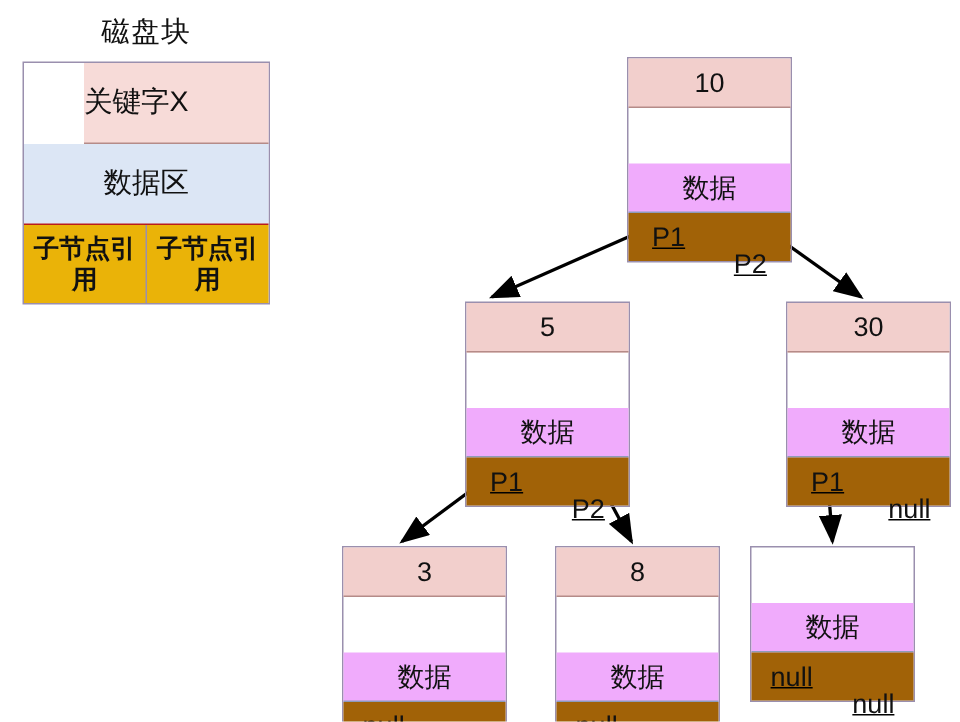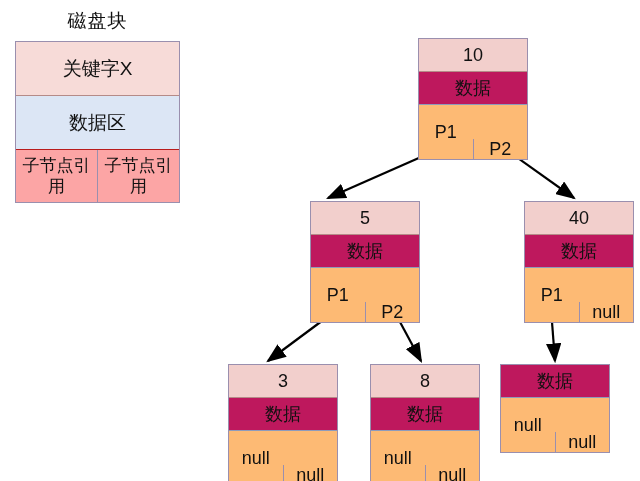--- a/index.html
+++ b/index.html
@@ -44,37 +44,38 @@
     top: 41px;
     width: 165px;
     box-sizing: border-box;
     border: 1px solid #9a8fae;
   }
   .legend-box .key-row {
     height: 53px;
     line-height: 53px;
     background: #f7dbd8;
     border-bottom: 1px solid #b58b88;
-    text-align: center;
     font-size: 19px;
     color: #111111;
+    margin-left: 40px;
   }
   .legend-box .data-row {
     height: 53px;
     line-height: 53px;
     background: #dce6f5;
     border-bottom: 1px solid #b91c1c;
     text-align: center;
     font-size: 19px;
     color: #111111;
   }
   .legend-box .ptr-row {
     display: flex;
     height: 52px;
-    background: #fca5a5;
+    background: #eab308;
+    font-weight: bold;
   }
   .legend-box .ptr-cell {
     flex: 1 1 50%;
     display: flex;
     align-items: center;
     justify-content: center;
     font-size: 17px;
     line-height: 21px;
     color: #111111;
     text-align: center;
@@ -95,30 +96,32 @@
     line-height: 32px;
     background: #f2cfcc;
     border-bottom: 1px solid #b58b88;
     text-align: center;
     font-size: 18px;
     color: #111111;
   }
   .node .data-row {
     height: 32px;
     line-height: 32px;
-    background: #be185d;
+    background: #f0abfc;
     border-bottom: 1px solid #8e9bbb;
     text-align: center;
     font-size: 18px;
     color: #111111;
+    margin-top: 37px;
   }
   .node .ptr-row {
     display: flex;
-    height: 54px;
-    background: #fdba74;
+    height: 32px;
+    background: #a16207;
+    text-decoration: underline;
   }
   .node .ptr-cell {
     flex: 1 1 50%;
     display: flex;
     align-items: center;
     justify-content: center;
     font-size: 18px;
     color: #111111;
   }
   .node .ptr-cell + .ptr-cell {
@@ -180,21 +183,21 @@
       </div>
       <div class="node" style="left: 310px; top: 201px;">
         <div class="key-row">5</div>
         <div class="data-row">数据</div>
         <div class="ptr-row">
           <div class="ptr-cell">P1</div>
           <div class="ptr-cell">P2</div>
         </div>
       </div>
       <div class="node" style="left: 524px; top: 201px;">
-        <div class="key-row">40</div>
+        <div class="key-row">30</div>
         <div class="data-row">数据</div>
         <div class="ptr-row">
           <div class="ptr-cell">P1</div>
           <div class="ptr-cell">null</div>
         </div>
       </div>
       <div class="node" style="left: 228px; top: 364px;">
         <div class="key-row">3</div>
         <div class="data-row">数据</div>
         <div class="ptr-row">

